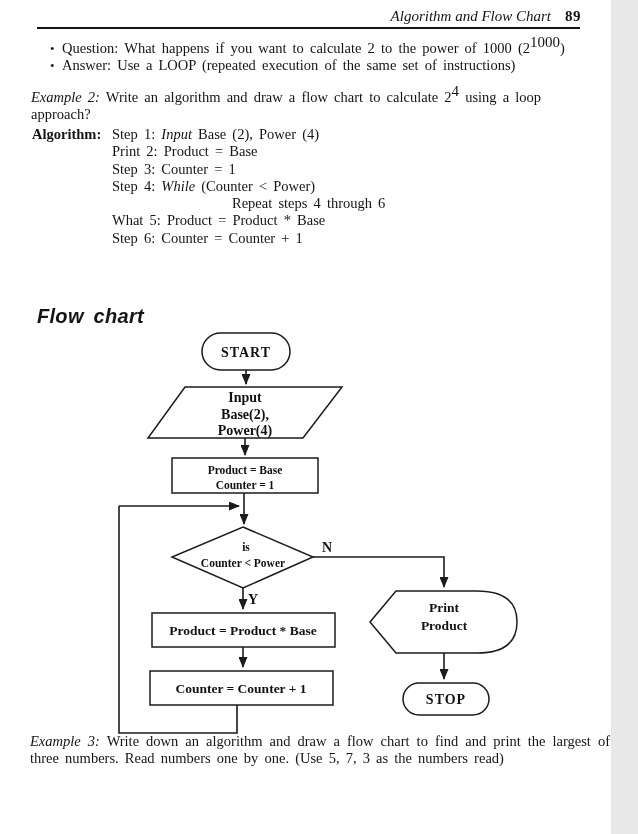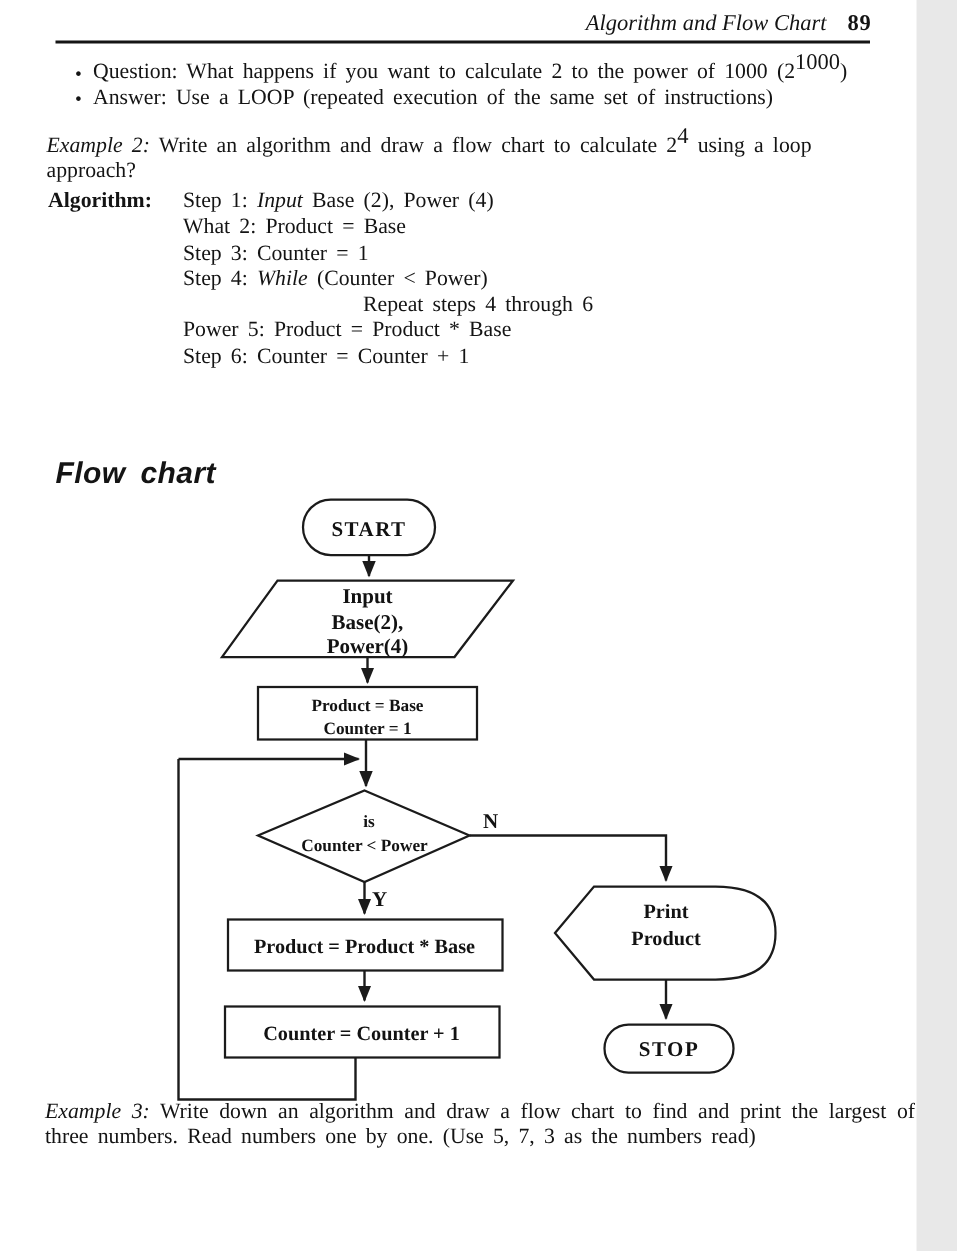--- a/index.html
+++ b/index.html
@@ -25,21 +25,21 @@
   .bullets{position:absolute;left:50px;top:40px;right:40px;}
   .bullet-row{display:flex;}
   .bullet-dot{width:12px;flex:0 0 12px;font-size:13px;}
   sup{font-size:15px;line-height:0;vertical-align:super;}
   .example2{position:absolute;left:31px;top:89px;right:28px;}
   .italic{font-style:italic;}
 
   .algorithm{position:absolute;left:32px;top:126px;right:20px;display:flex;}
   .algo-label{font-weight:bold;width:80px;flex:0 0 80px;}
   .algo-steps{flex:1;}
-  .algo-steps .line{white-space:pre-wrap;margin-left:10px;}
+  .algo-steps .line{white-space:pre-wrap;}
   .algo-steps .indent{padding-left:120px;}
 
   .flowchart-heading{
     position:absolute;left:37px;top:305px;
     font-family:"Liberation Sans","DejaVu Sans",sans-serif;
     font-weight:bold;font-style:italic;font-size:20px;
     letter-spacing:.3px;word-spacing:4px;
   }
 
   .flowchart{position:absolute;left:0;top:330px;}
@@ -77,25 +77,25 @@
   </div>
 
   <div class="example2 bodytext">
     <span class="italic">Example 2:</span><span> Write an algorithm and draw a flow chart to calculate 2</span><sup>4</sup><span> using a loop approach?</span>
   </div>
 
   <div class="algorithm bodytext">
     <div class="algo-label">Algorithm:</div>
     <div class="algo-steps">
       <div class="line"><span>Step 1:</span> <span class="italic">Input</span> <span>Base (2), Power (4)</span></div>
-      <div class="line"><span>What 2:</span> <span>Product = Base</span></div>
+      <div class="line"><span>Print 2:</span> <span>Product = Base</span></div>
       <div class="line"><span>Step 3:</span> <span>Counter = 1</span></div>
       <div class="line"><span>Step 4:</span> <span class="italic">While</span> <span>(Counter &lt; Power)</span></div>
       <div class="line indent"><span>Repeat steps 4 through 6</span></div>
-      <div class="line"><span>Power 5:</span> <span>Product = Product * Base</span></div>
+      <div class="line"><span>What 5:</span> <span>Product = Product * Base</span></div>
       <div class="line"><span>Step 6:</span> <span>Counter = Counter + 1</span></div>
     </div>
   </div>
 
   <div class="flowchart-heading">Flow chart</div>
 
   <svg class="flowchart" width="638" height="412" viewBox="0 0 638 412" xmlns="http://www.w3.org/2000/svg">
     <defs>
       <marker id="ah" viewBox="0 0 11 9" refX="10" refY="4.5" markerWidth="11" markerHeight="9" markerUnits="userSpaceOnUse" orient="auto">
         <path d="M0,0 L11,4.5 L0,9 Z" fill="#1b1b1b"></path>

